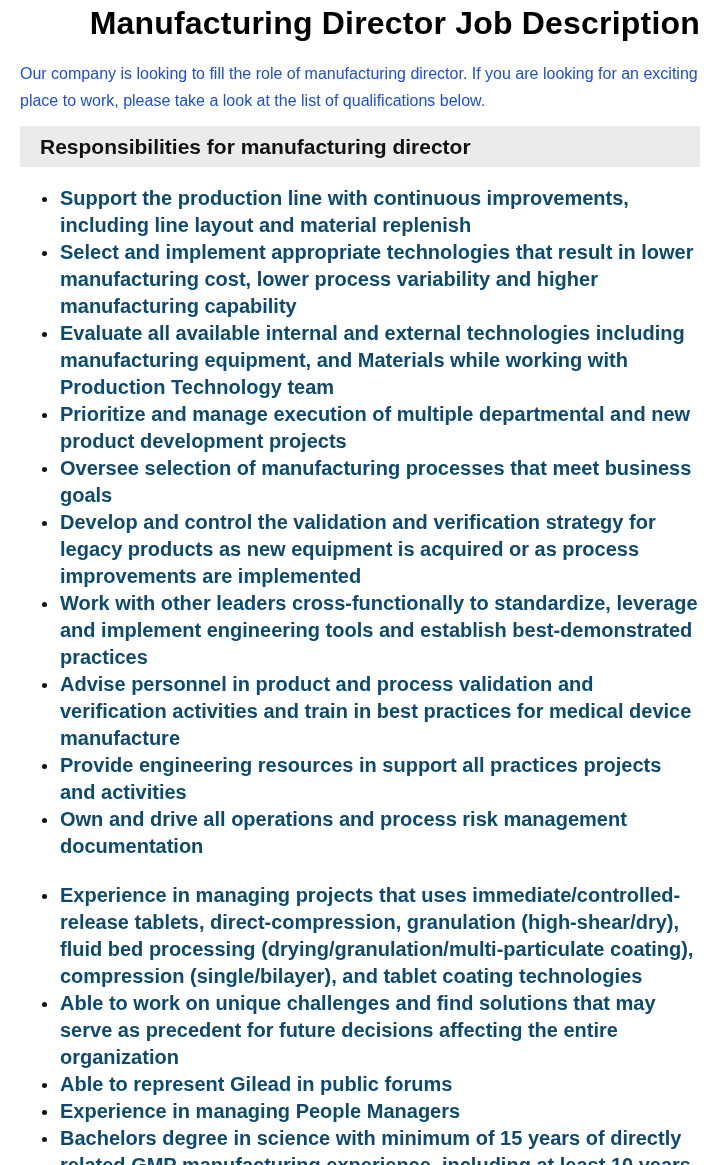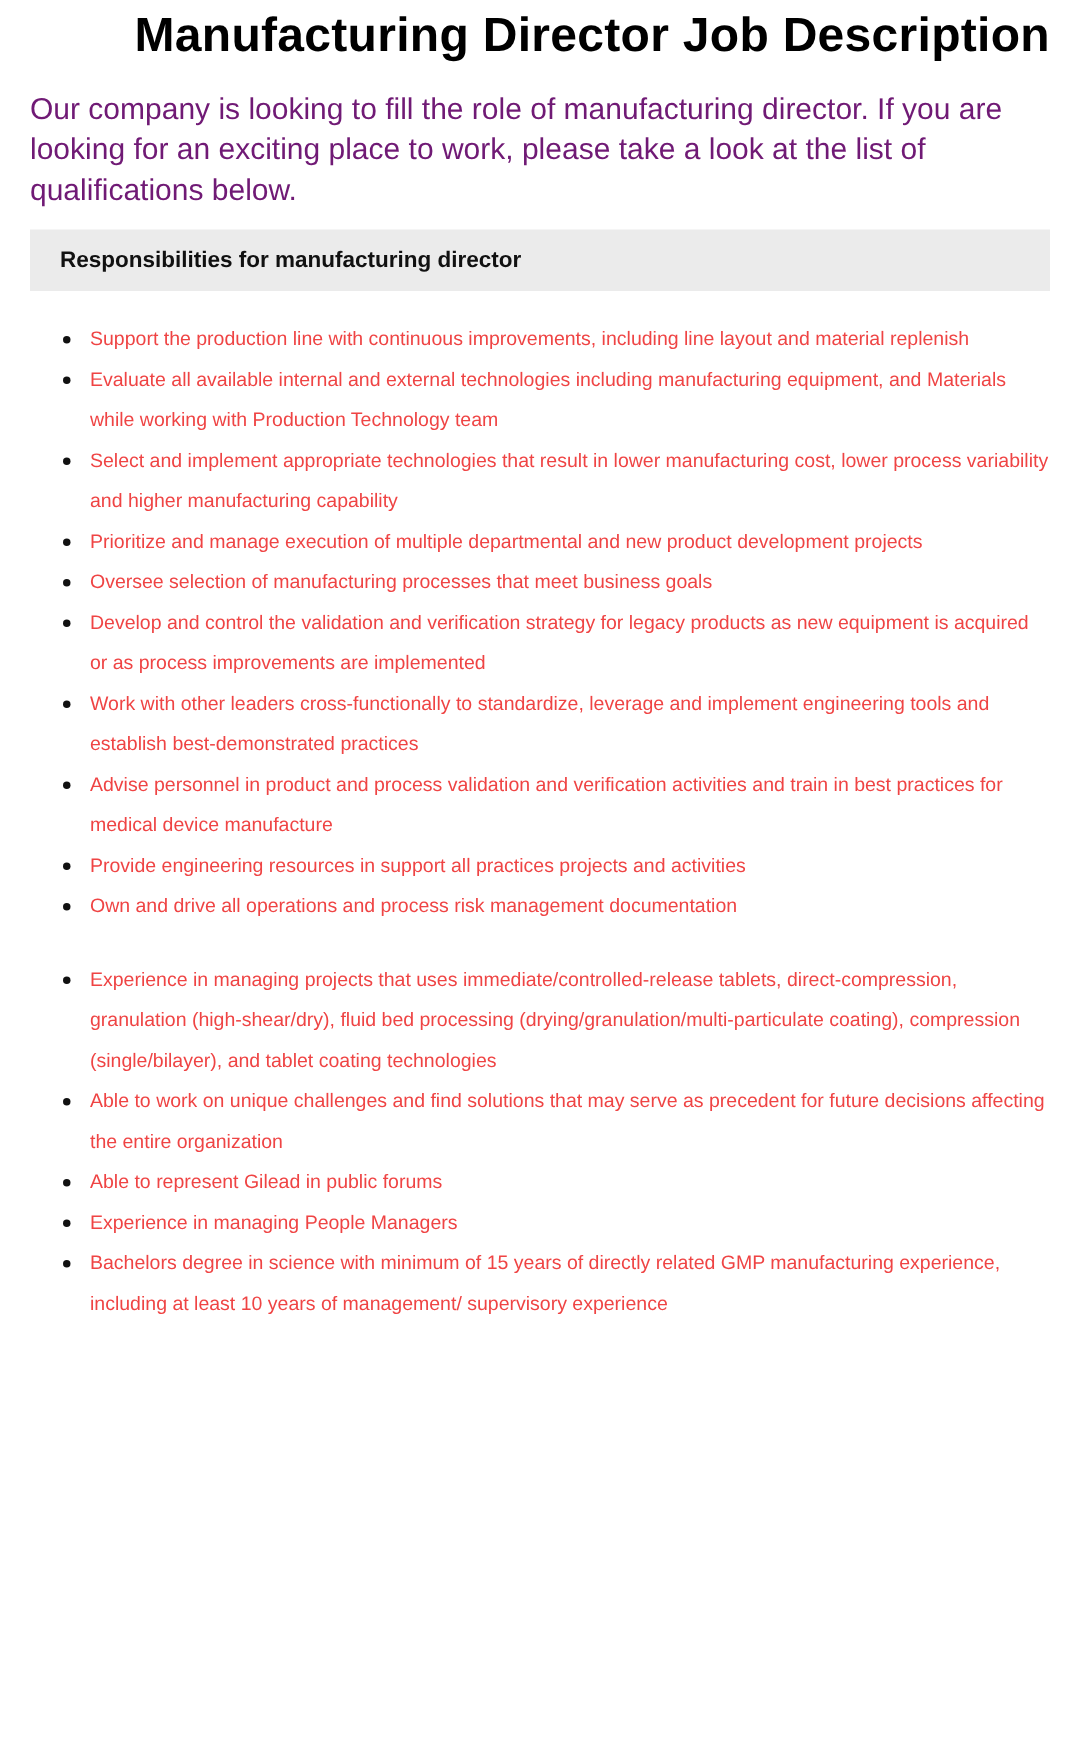--- a/index.html
+++ b/index.html
@@ -22,44 +22,45 @@
       padding-top: 2px;
       text-align: right;
       font-size: 32px;
       font-weight: bold;
       line-height: 42px;
       letter-spacing: 0.2px;
       color: #000000;
     }
     .intro {
       margin: 16px 0 12px 0;
-      font-size: 20px;
+      font-size: 16px;
       line-height: 27px;
-      color: #701a75;
+      color: #1d4ed8;
     }
     .section-header {
       background: #ebebeb;
       padding: 0 20px;
       height: 41px;
       line-height: 41px;
-      font-size: 15px;
+      font-size: 21px;
       font-weight: bold;
       color: #111111;
       margin: 0;
     }
     .list {
       margin: 18px 0 22px 0;
       padding: 0 0 0 40px;
       list-style: none;
     }
     .list li {
       position: relative;
-      font-size: 13px;
+      font-size: 20px;
       line-height: 27px;
-      color: #ef4444;
+      color: #0c4a6e;
+      font-weight: bold;
     }
     .list li::before {
       content: "";
       position: absolute;
       left: -18px;
       top: 12px;
       width: 5px;
       height: 5px;
       border-radius: 50%;
       background: #111111;
@@ -69,22 +70,22 @@
 <body>
 
 <div class="page">
   <h1 class="title">Manufacturing Director Job Description</h1>
   <p class="intro">Our company is looking to fill the role of manufacturing director. If you are looking for an exciting place to work, please take a look at the list of qualifications below.</p>
 
   <section>
     <h2 class="section-header">Responsibilities for manufacturing director</h2>
     <ul class="list">
       <li>Support the production line with continuous improvements, including line layout and material replenish</li>
+      <li>Select and implement appropriate technologies that result in lower manufacturing cost, lower process variability and higher manufacturing capability</li>
       <li>Evaluate all available internal and external technologies including manufacturing equipment, and Materials while working with Production Technology team</li>
-      <li>Select and implement appropriate technologies that result in lower manufacturing cost, lower process variability and higher manufacturing capability</li>
       <li>Prioritize and manage execution of multiple departmental and new product development projects</li>
       <li>Oversee selection of manufacturing processes that meet business goals</li>
       <li>Develop and control the validation and verification strategy for legacy products as new equipment is acquired or as process improvements are implemented</li>
       <li>Work with other leaders cross-functionally to standardize, leverage and implement engineering tools and establish best-demonstrated practices</li>
       <li>Advise personnel in product and process validation and verification activities and train in best practices for medical device manufacture</li>
       <li>Provide engineering resources in support all practices projects and activities</li>
       <li>Own and drive all operations and process risk management documentation</li>
     </ul>
   </section>
 

